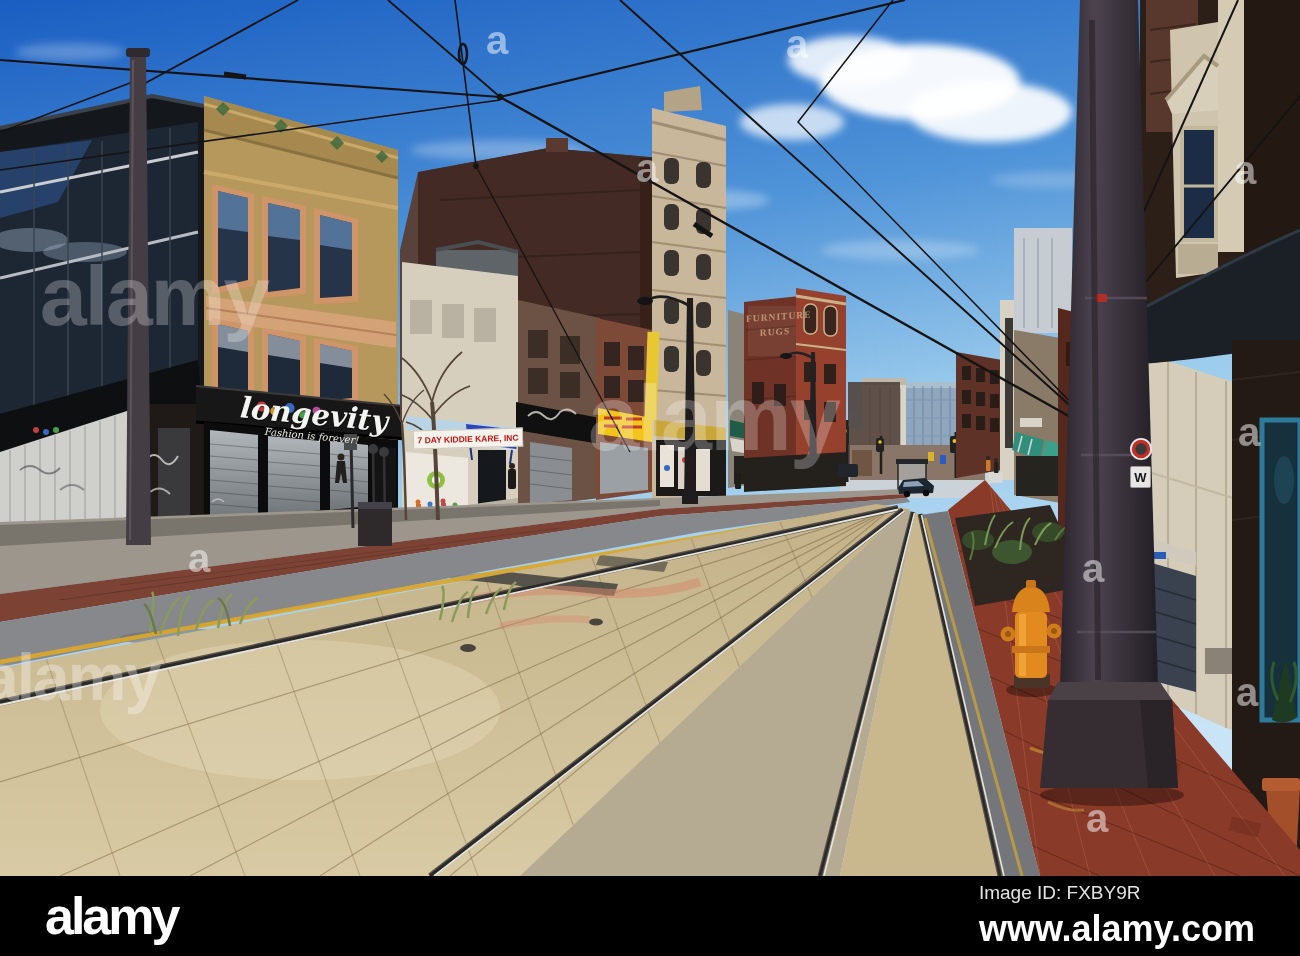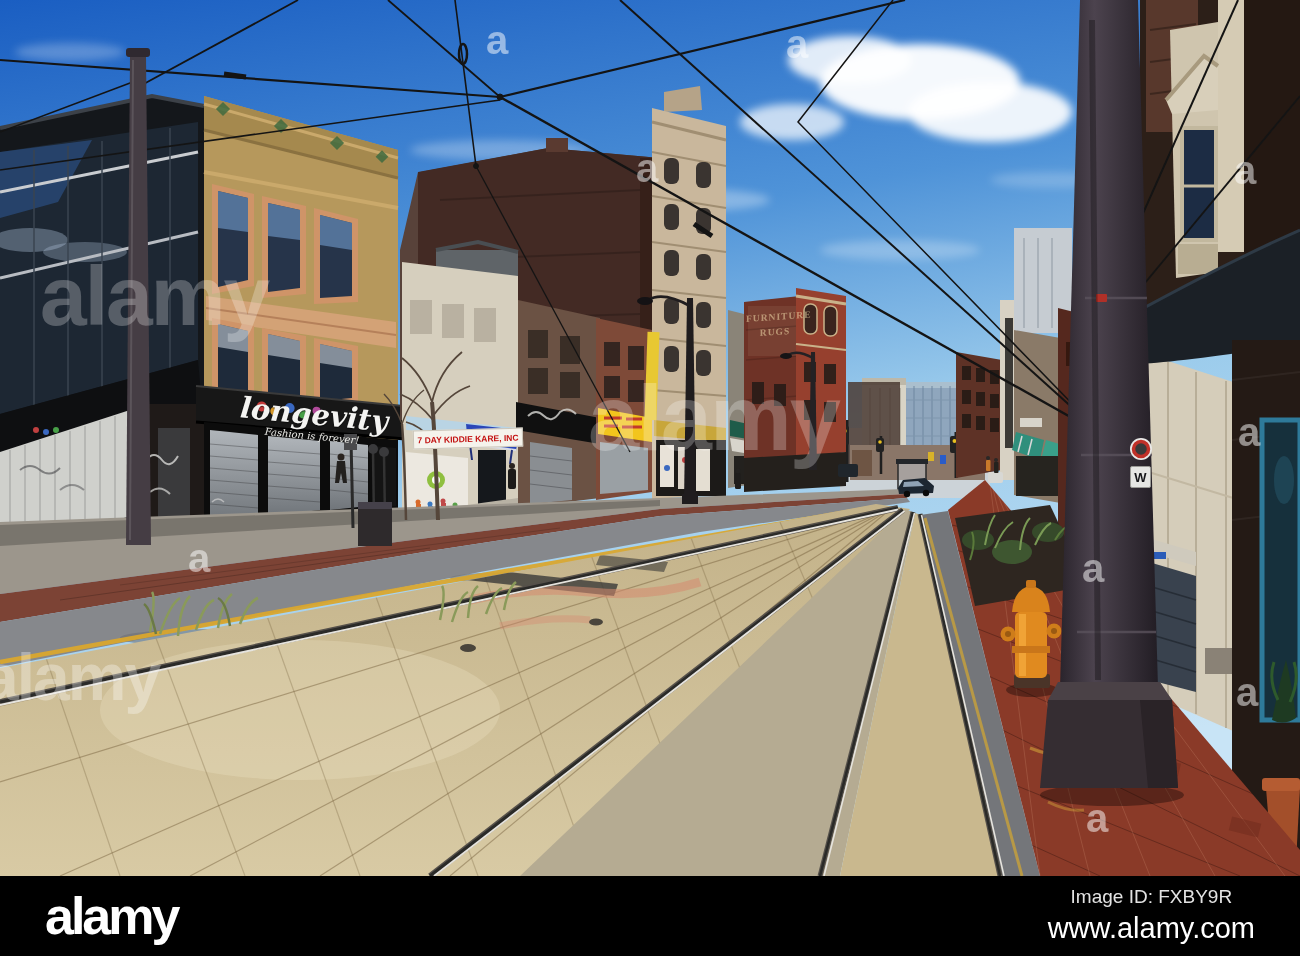--- a/index.html
+++ b/index.html
@@ -30,23 +30,23 @@
       font-family:"Liberation Serif",serif;}
   
   .wsign{width:19px;height:20px;background:#e6e6e4;border:1px solid #9a9a96;border-radius:2px;
       display:flex;align-items:center;justify-content:center;font-weight:bold;font-size:13px;
       color:#16161a;}
   
   .footer{position:absolute;left:0;top:876px;width:1300px;height:80px;background:#000;
       display:flex;align-items:center;justify-content:space-between;padding:0 45px;
       box-sizing:border-box;}
   .footer-logo{color:#fff;font-weight:bold;font-size:52px;letter-spacing:-3px;line-height:1;}
-  .footer-right{text-align:center;}
+  .footer-right{text-align:left;}
   .footer-id{color:#e3e3e3;font-size:19px;line-height:1.2;}
-  .footer-site{color:#fff;font-weight:normal;font-size:29px;line-height:1.2;margin-top:2px;}
+  .footer-site{color:#fff;font-weight:bold;font-size:36px;line-height:1.2;margin-top:2px;}
 </style>
 </head>
 <body>
 
 <div class="stage">
 
 <svg width="1300" height="876" viewBox="0 0 1300 876">
 <defs>
   <linearGradient id="sky" x1="0" y1="0" x2="0.25" y2="1">
     <stop offset="0" stop-color="#1a5ec2"></stop>

